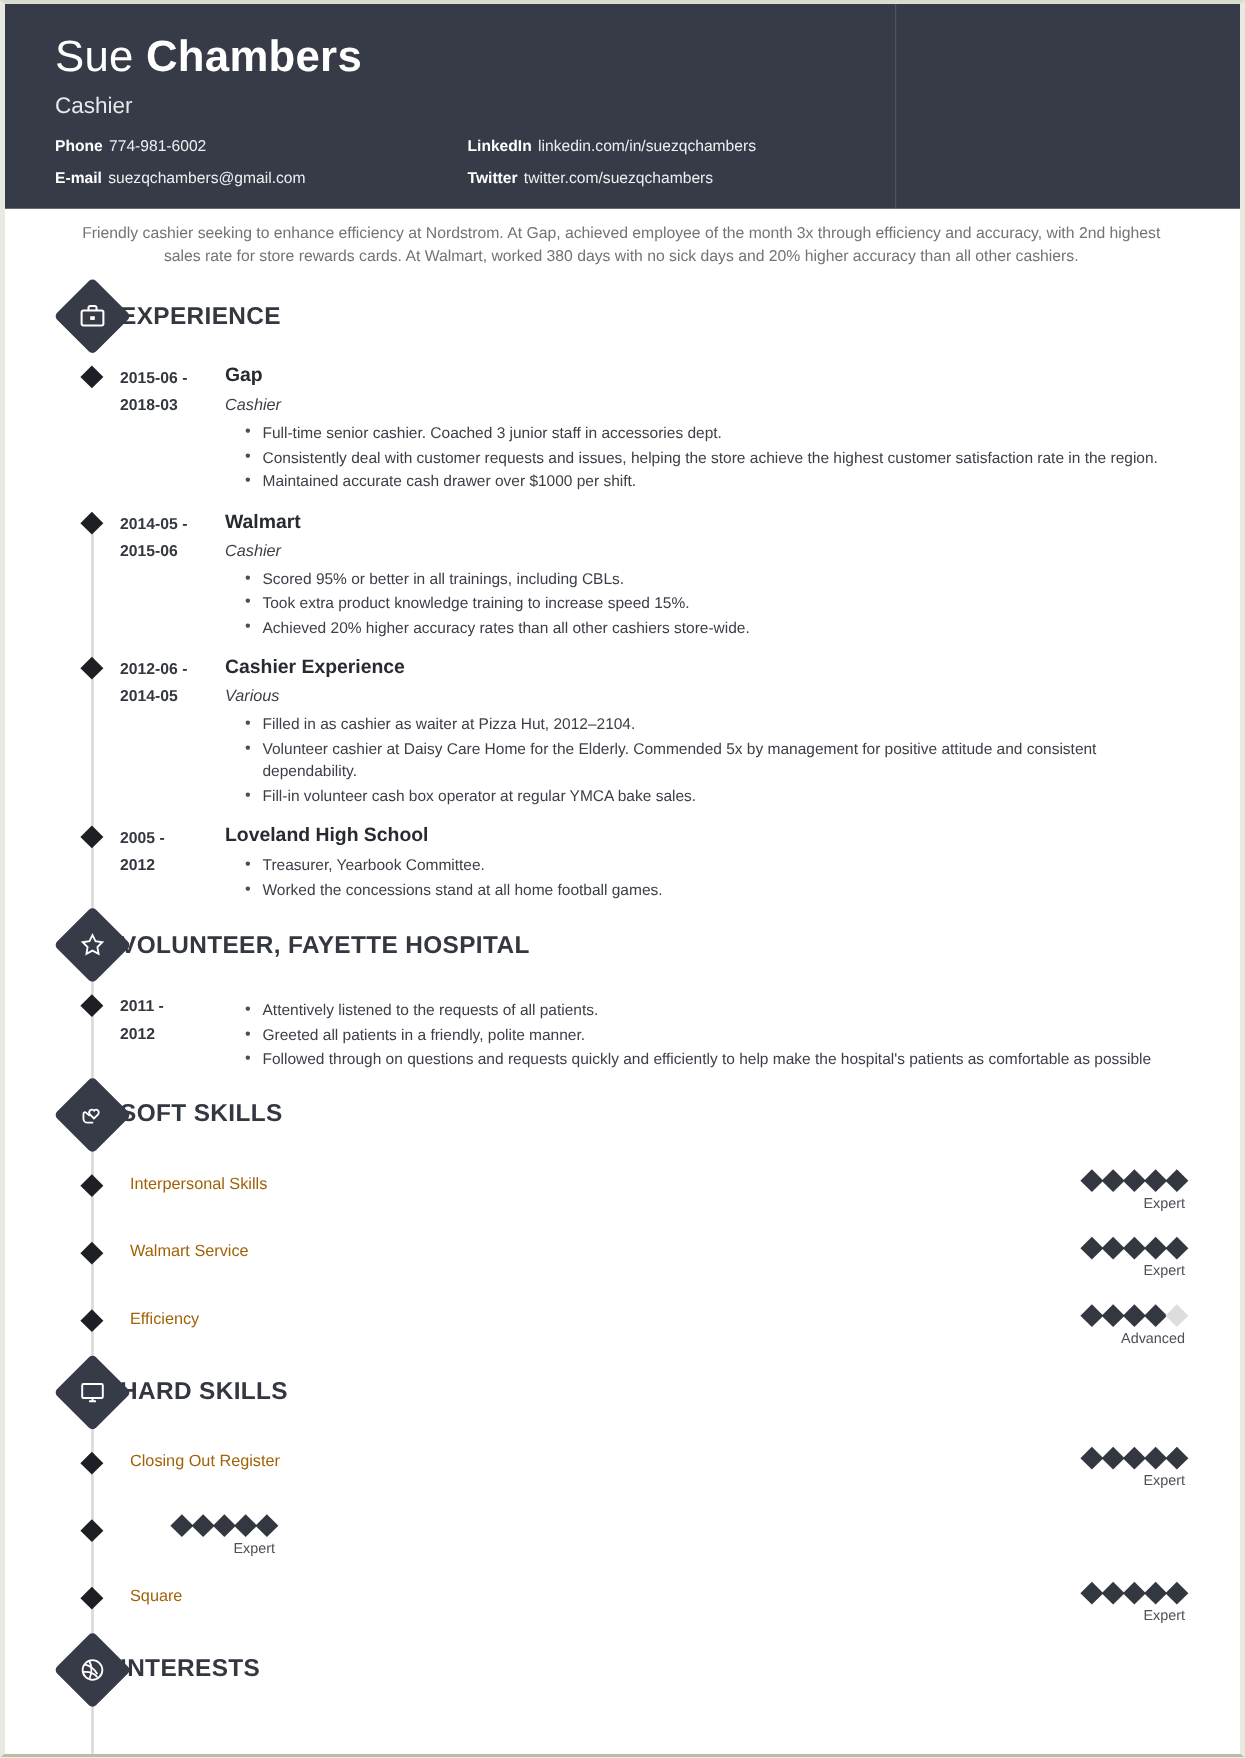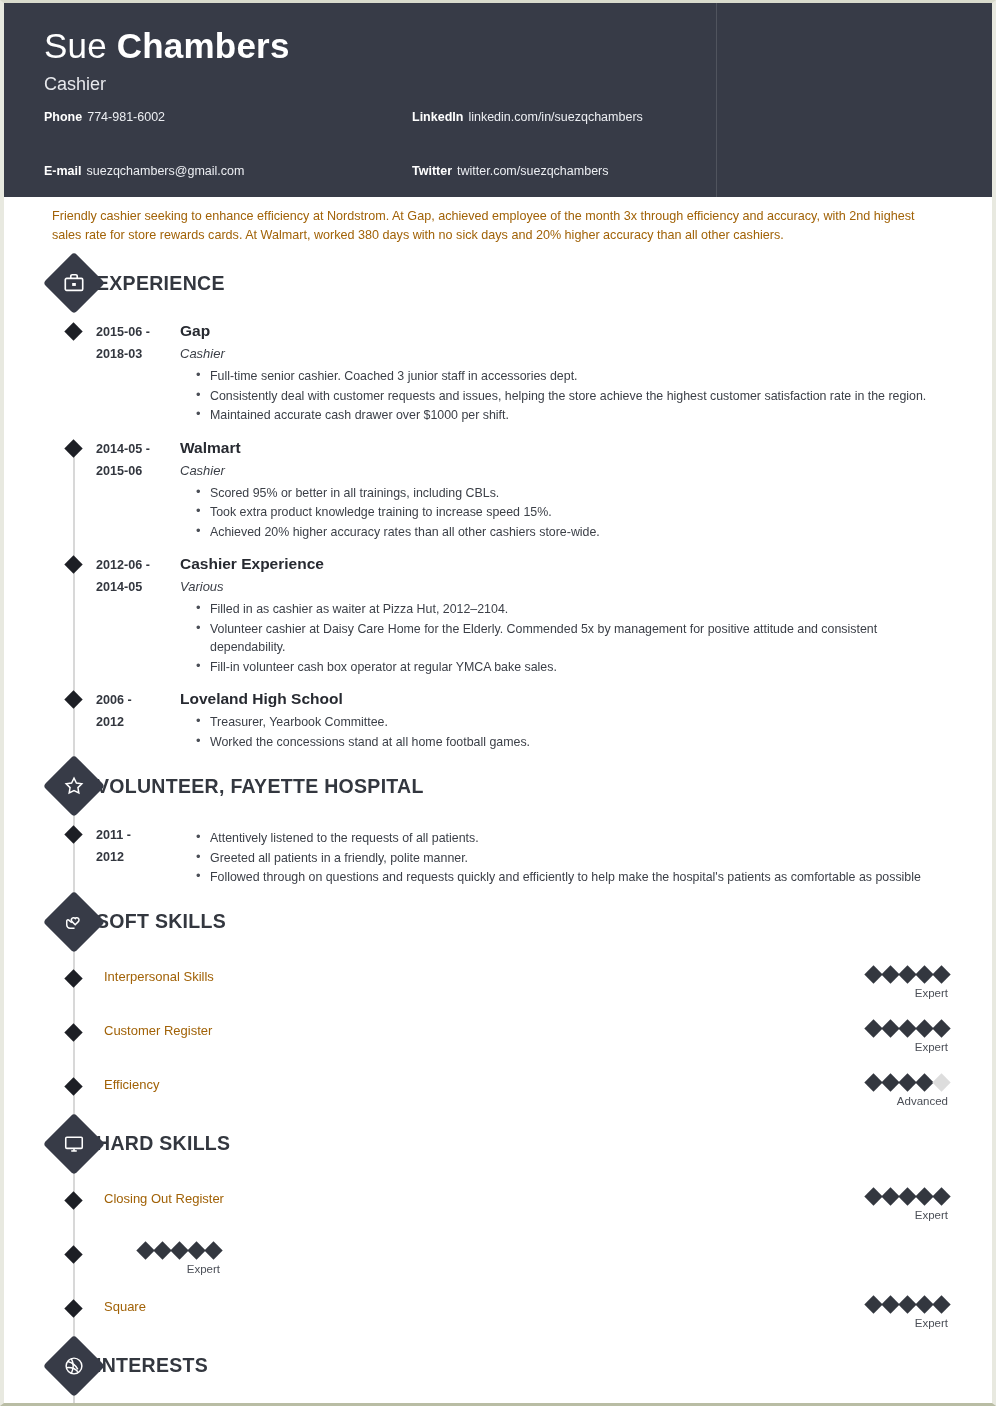--- a/index.html
+++ b/index.html
@@ -30,21 +30,21 @@
     left: 0; top: 0; right: 0; bottom: 0;
     background: #ffffff;
     overflow: hidden;
   }
 
   
   .header {
     background: #373b47;
     padding: 22px 0 16px 40px;
     position: relative;
-    height: 194px;
+    height: 164px;
     box-sizing: border-box;
   }
   .header-divider {
     position: absolute;
     top: 0;
     bottom: 0;
     left: 712px;
     width: 1px;
     background: rgba(255,255,255,0.13);
   }
@@ -63,21 +63,20 @@
     font-weight: 400;
     margin-top: 6px;
     line-height: 22px;
   }
   .contact-grid {
     margin-top: 14px;
     display: grid;
     grid-template-columns: 330px auto;
     row-gap: 9px;
     column-gap: 0px;
-    gap: 38px;
   }
   .contact-item {
     color: #ffffff;
     font-size: 12.5px;
     line-height: 16px;
     white-space: nowrap;
   }
   .contact-item .label {
     font-weight: 700;
     margin-right: 5px;
@@ -88,23 +87,23 @@
   }
 
   
   .body-wrap {
     position: relative;
     padding: 0;
   }
   .summary {
     font-size: 12.6px;
     line-height: 19px;
-    color: #a16207;
+    color: #737373;
     padding: 10px 50px 4px 48px;
-    text-align: left;
+    text-align: center;
   }
 
   
   .rail {
     position: absolute;
     left: 69px;
     top: 250px;
     width: 2px;
     height: 1130px;
     background: #d8d8d8;
@@ -354,21 +353,21 @@
           </ul>
         </div>
       </div>
     </div>
 
     <div class="section">
 
       <div class="entry">
         <div class="bullet-dia"></div>
         <div class="entry-date">
-          <div>2006 -</div>
+          <div>2005 -</div>
           <div>2012</div>
         </div>
         <div class="entry-main">
           <div class="entry-org">Loveland High School</div>
           <ul class="pts">
             <li>Treasurer, Yearbook Committee.</li>
             <li>Worked the concessions stand at all home football games.</li>
           </ul>
         </div>
       </div>
@@ -421,21 +420,21 @@
             <div class="dot"></div>
             <div class="dot"></div>
             <div class="dot"></div>
           </div>
           <div class="rate-label">Expert</div>
         </div>
       </div>
 
       <div class="skill-row">
         <div class="bullet-dia"></div>
-        <div class="skill-name">Customer Register</div>
+        <div class="skill-name">Walmart Service</div>
         <div class="skill-rate">
           <div class="dots">
             <div class="dot"></div>
             <div class="dot"></div>
             <div class="dot"></div>
             <div class="dot"></div>
             <div class="dot"></div>
           </div>
           <div class="rate-label">Expert</div>
         </div>

